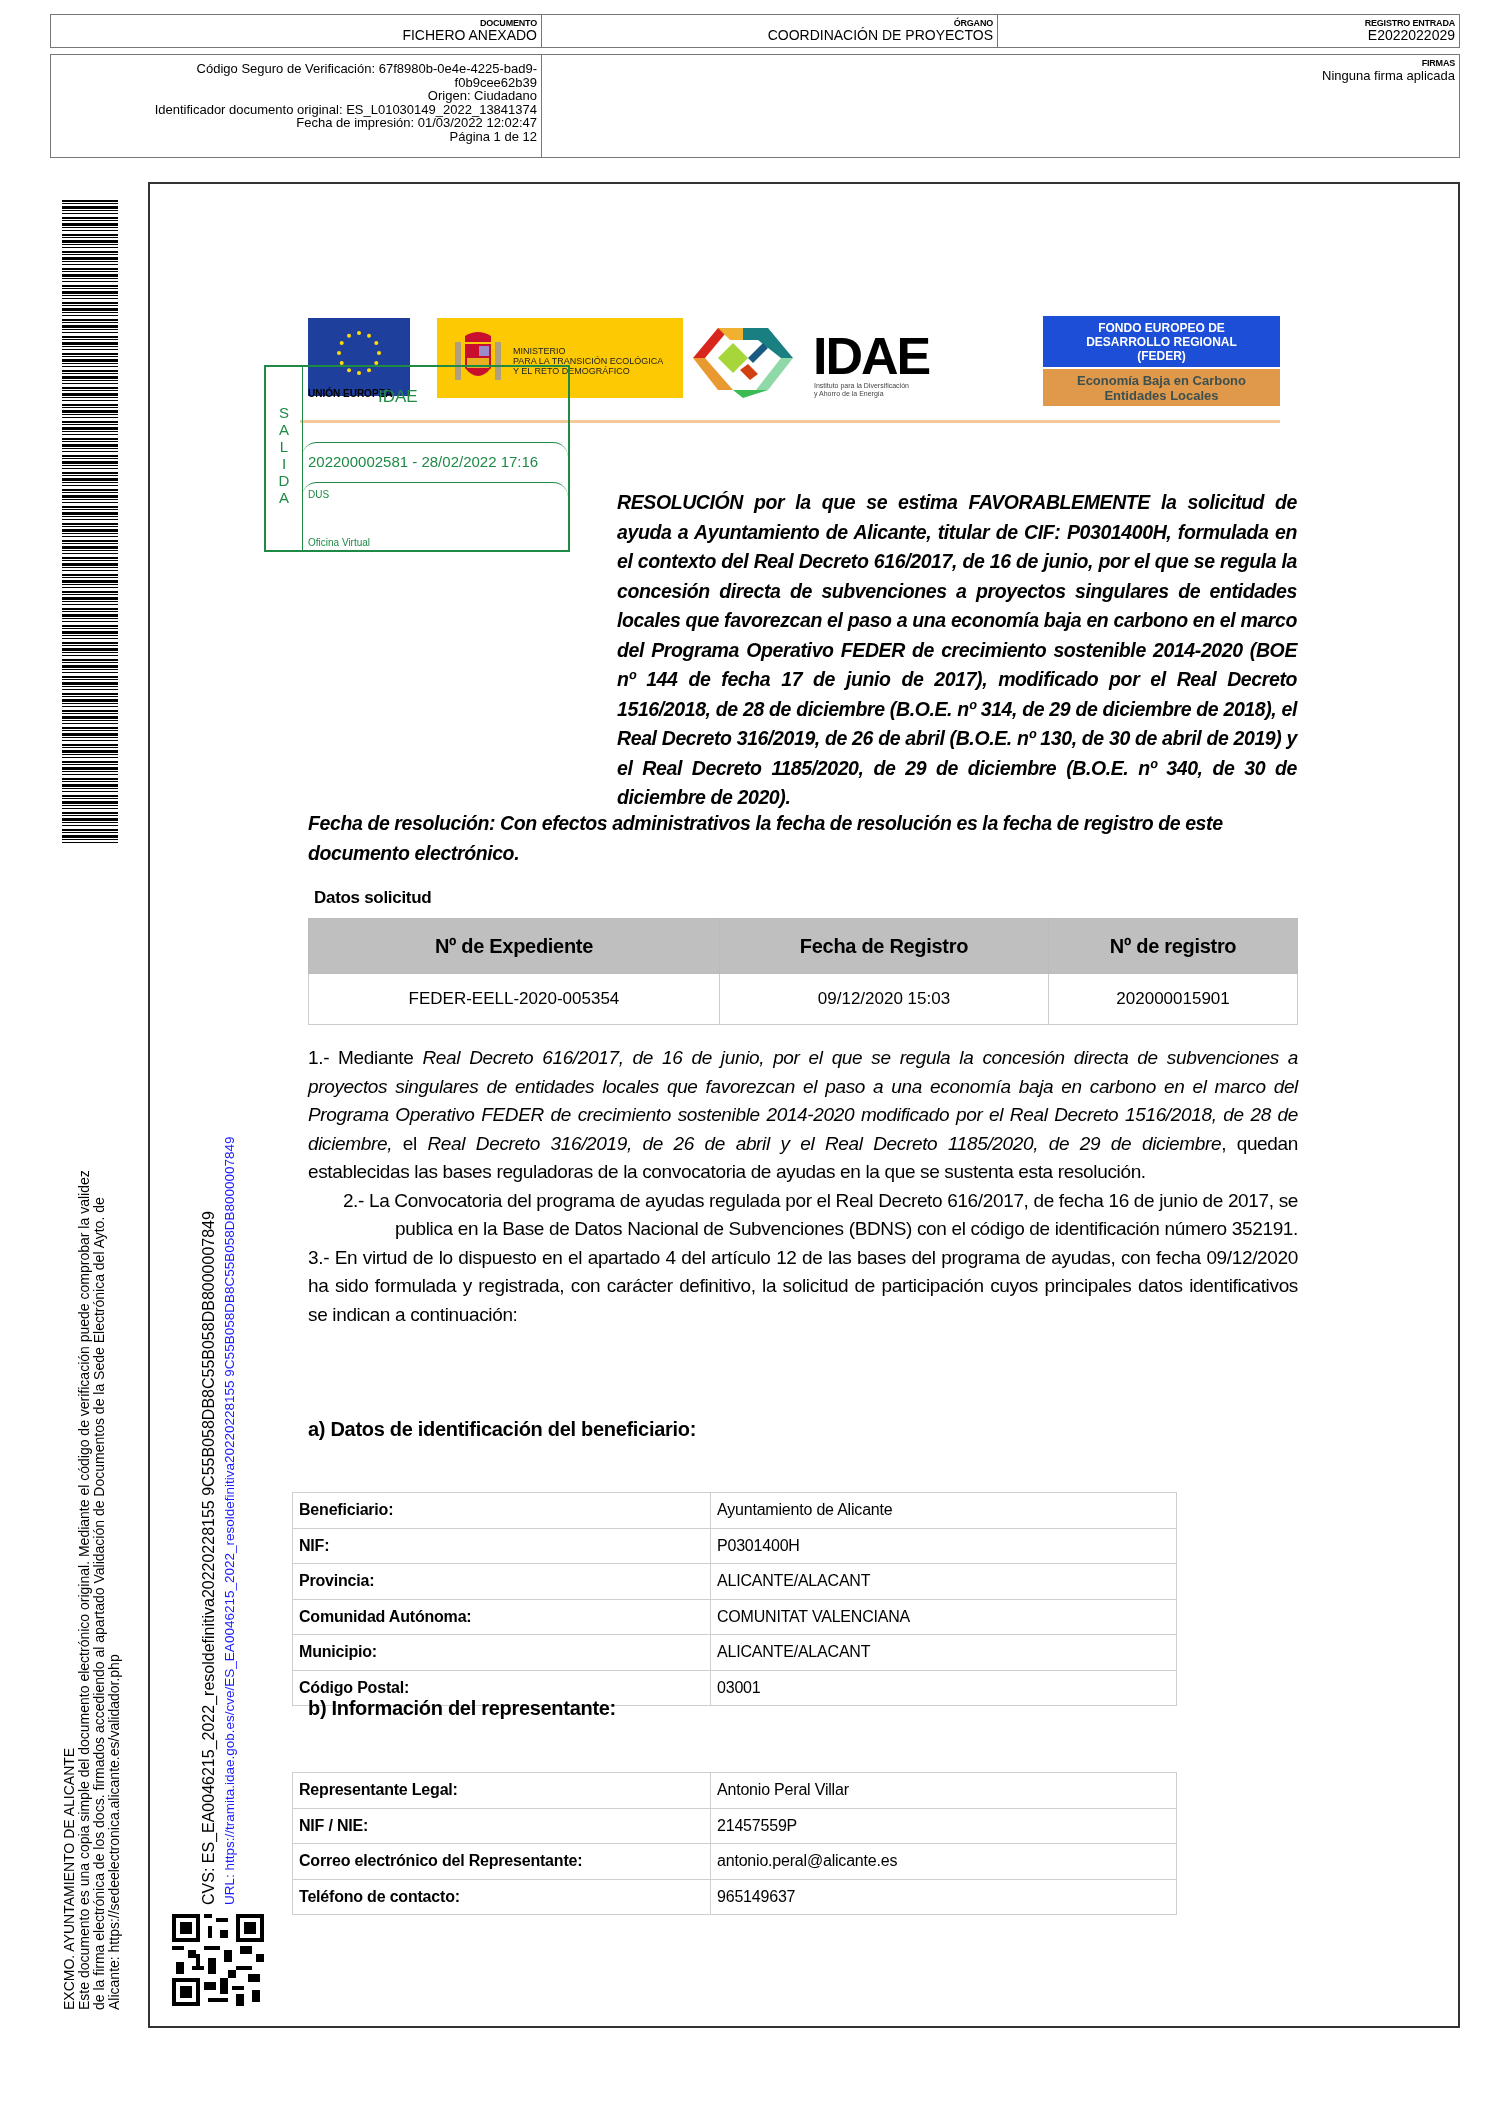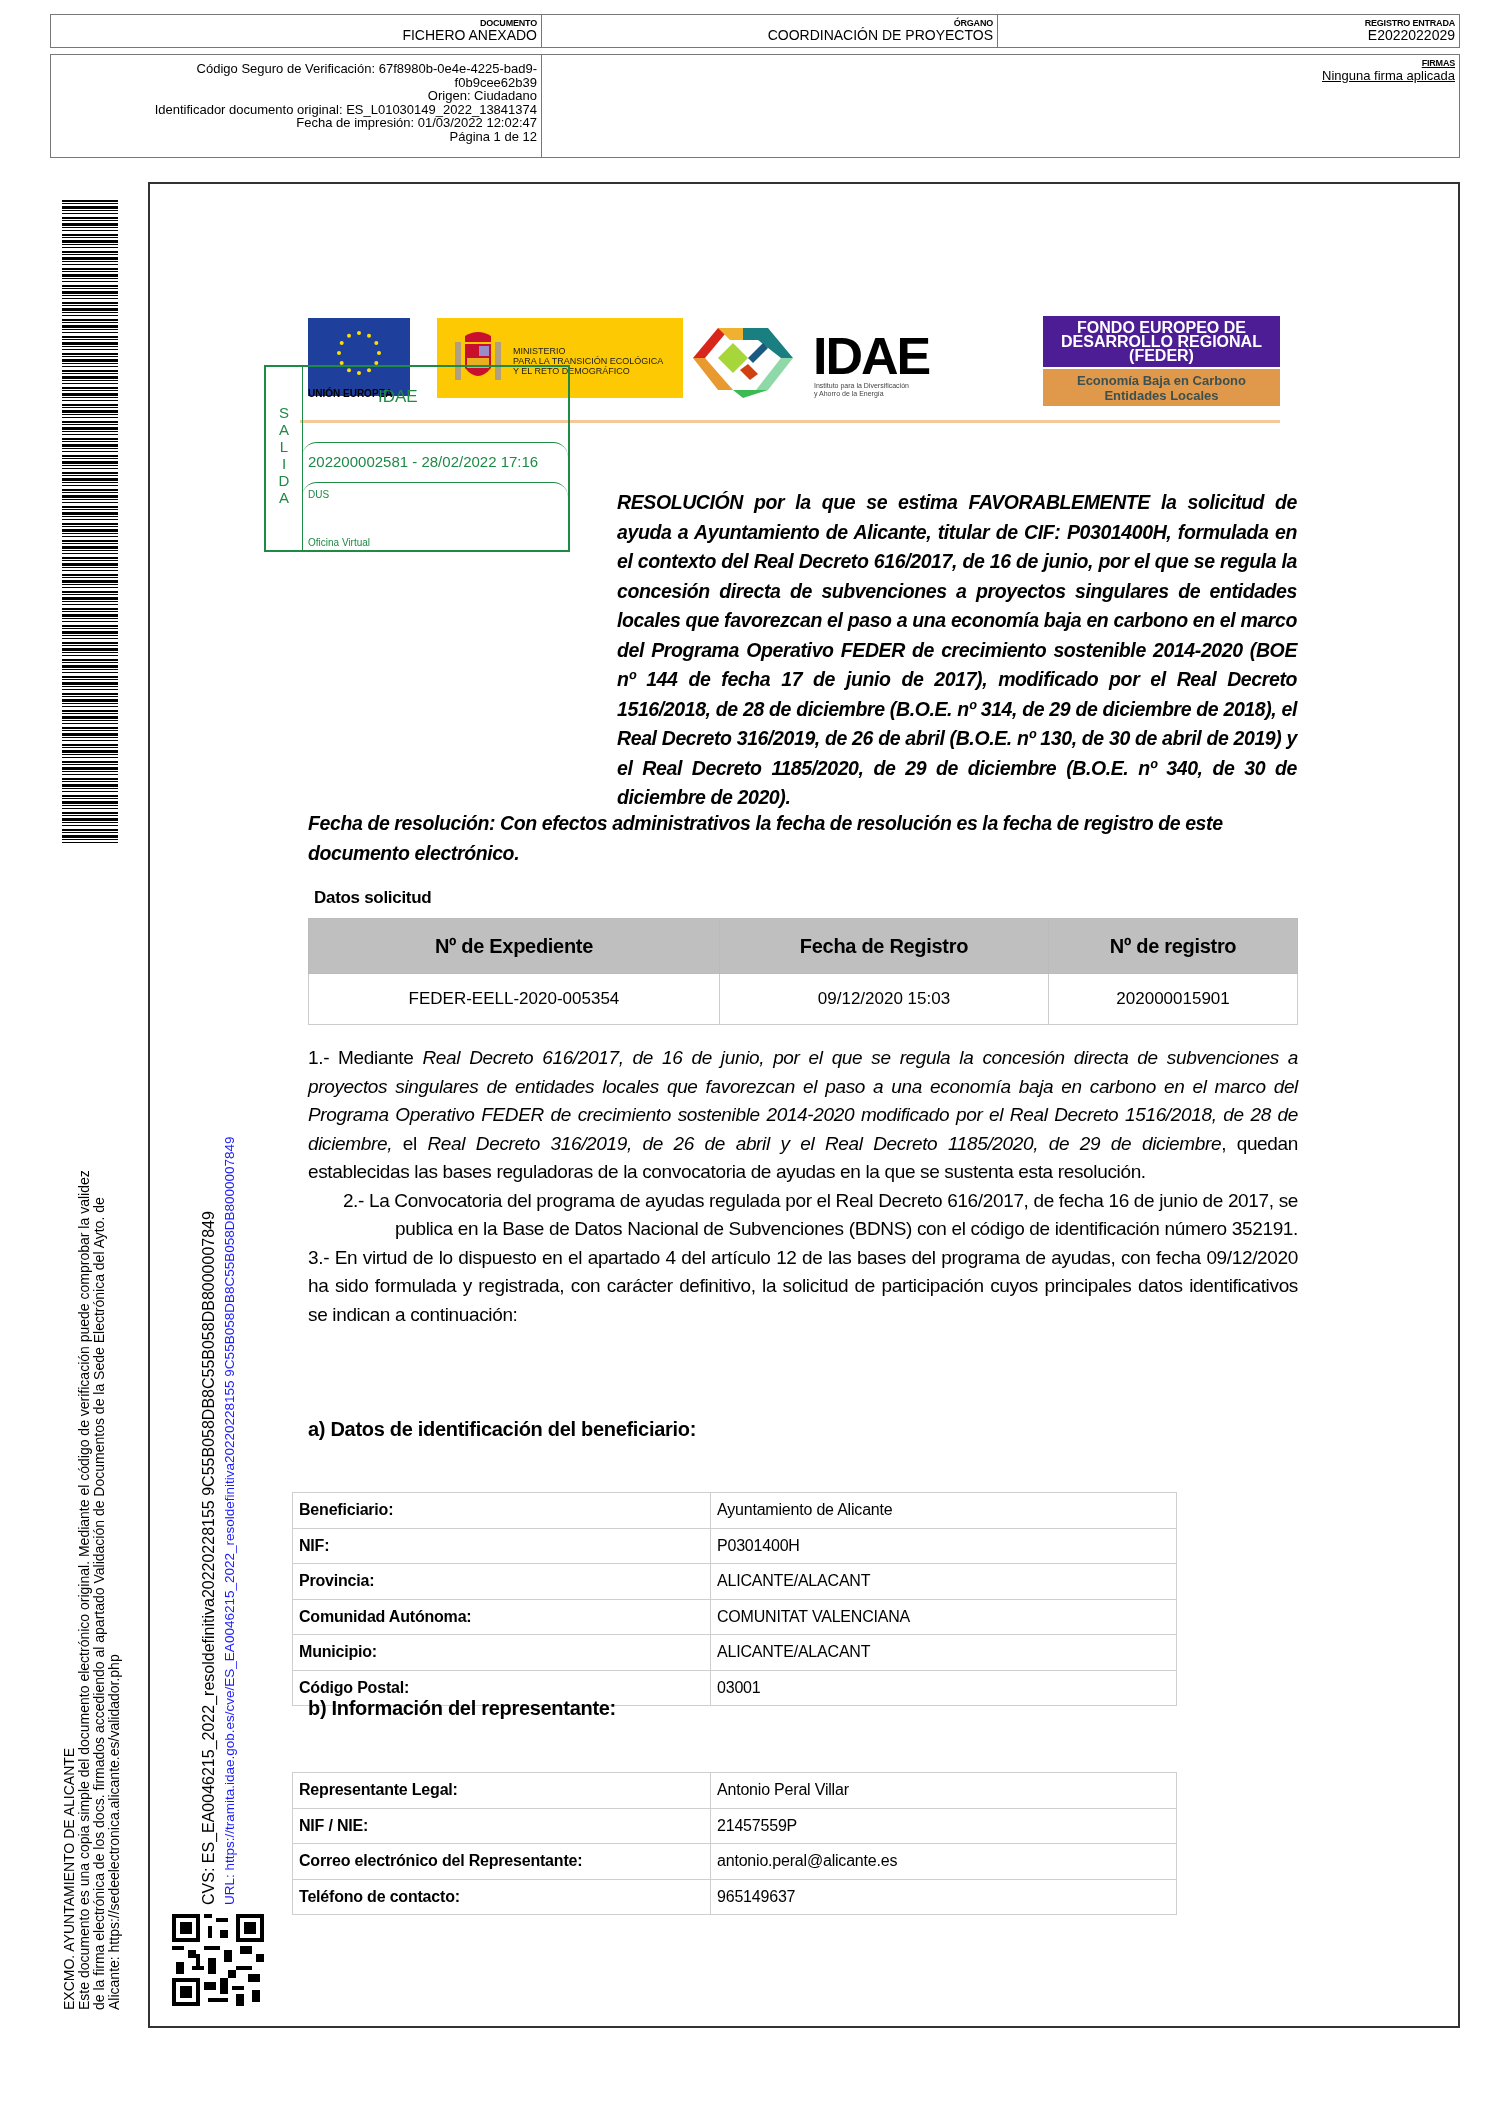--- a/index.html
+++ b/index.html
@@ -15,21 +15,21 @@
   .logo-eu{position:absolute;left:308px;top:318px;width:102px;height:78px;background:#1f3f9c;}
   .logo-eu .stars{position:absolute;left:26px;top:10px;width:50px;height:50px;}
   .logo-eu-label{position:absolute;left:308px;top:388px;font-size:10px;font-weight:bold;}
   .logo-min{position:absolute;left:437px;top:318px;width:246px;height:80px;background:#fdc903;}
   .logo-min .shield{position:absolute;left:16px;top:10px;width:50px;height:58px;}
   .logo-min .txt{position:absolute;left:76px;top:28px;font-size:9px;line-height:10px;color:#222;}
   .logo-idae{position:absolute;left:688px;top:318px;width:250px;height:84px;}
   .logo-idae .word{position:absolute;left:125px;top:12px;font-size:52px;font-weight:bold;letter-spacing:-2px;font-family:"Liberation Sans",sans-serif;line-height:52px;}
   .logo-idae .sub{position:absolute;left:126px;top:64px;font-size:7px;line-height:8px;color:#444;}
   .logo-feder{position:absolute;left:1043px;top:316px;width:237px;}
-  .feder-top{background:#4c1d95;color:#fff;font-weight:bold;font-size:16px;line-height:14px;text-align:center;padding:5px 0 4px;}
+  .feder-top{background:#1d4ed8;color:#fff;font-weight:bold;font-size:12px;line-height:14px;text-align:center;padding:5px 0 4px;}
   .feder-bot{background:#e0994a;color:#3d5050;font-weight:bold;font-size:13px;line-height:15px;text-align:center;padding:4px 0 3px;margin-top:2px;}
   .orange-rule{position:absolute;left:300px;top:420px;width:980px;height:3px;background:#f5c89a;}
   .stamp{position:absolute;left:264px;top:365px;width:306px;height:187px;border:2px solid #1e8a45;box-sizing:border-box;}
   .stamp .side{position:absolute;left:0;top:0;width:36px;bottom:0;border-right:1px solid #1e8a45;}
   .stamp .side span{display:block;text-align:center;color:#1e8a45;font-size:15px;line-height:15px;margin-top:2px;}
   .stamp .side .letters{position:absolute;top:36px;left:0;right:0;}
   .stamp .row{position:absolute;left:36px;right:0;border-top:1px solid #1e8a45;color:#1e8a45;padding-left:6px;border-radius:15px;}
   .stamp .idae{position:absolute;left:112px;top:20px;color:#1e8a45;font-size:17px;}
   .title-block{position:absolute;left:617px;top:444px;width:680px;font-family:"Liberation Sans",sans-serif;font-style:italic;font-weight:bold;font-size:19.5px;line-height:29.5px;text-align:justify;letter-spacing:-0.4px;margin-top:44px;}
   .fecha-res{position:absolute;left:308px;top:808px;width:990px;font-style:italic;font-weight:bold;font-size:19.5px;line-height:30px;letter-spacing:-0.4px;}
@@ -67,21 +67,21 @@
 
 <div class="hdrbox" style="left:50px;top:54px;width:1410px;height:104px;">
   <div class="hcell meta" style="left:0;width:491px;border-right:1px solid #777;padding-top:7px;">
     <div>Código Seguro de Verificación: 67f8980b-0e4e-4225-bad9-</div>
     <div>f0b9cee62b39</div>
     <div>Origen: Ciudadano</div>
     <div>Identificador documento original: ES_L01030149_2022_13841374</div>
     <div>Fecha de impresión: 01/03/2022 12:02:47</div>
     <div>Página 1 de 12</div>
   </div>
-  <div class="hcell" style="left:491px;right:0;text-decoration:underline;">
+  <div class="hcell" style="left:491px;right:0;">
     <div class="cap">FIRMAS</div>
     <div class="val" style="font-size:13px;">Ninguna firma aplicada</div>
   </div>
 </div>
 
 <div class="barcode"></div>
 
 <div class="page"></div>
 
 <div class="logo-eu">

